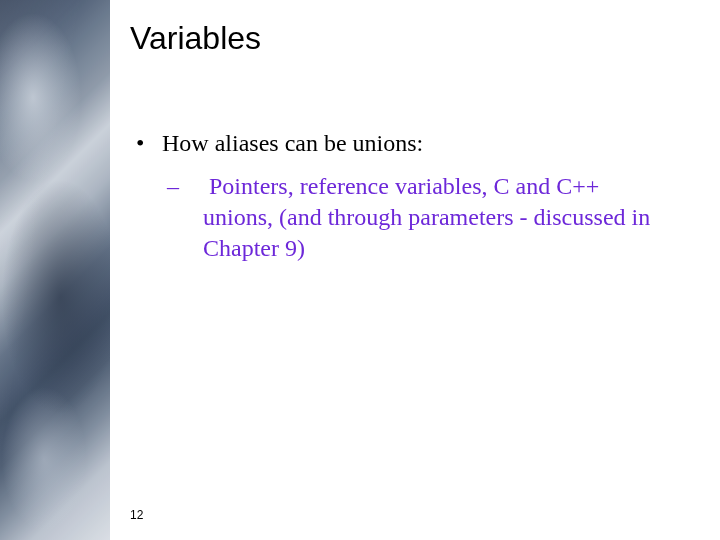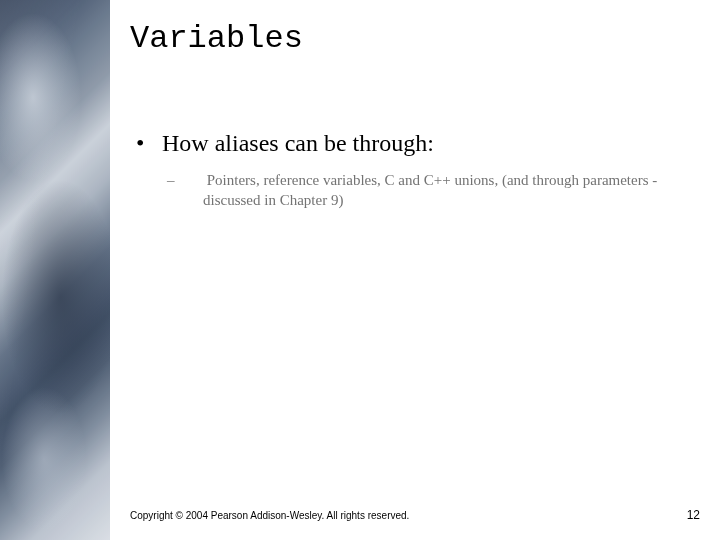--- a/index.html
+++ b/index.html
@@ -42,21 +42,21 @@
         linear-gradient(100deg, rgba(255,255,255,0.1) 0%, transparent 40%);
     }
     .content {
       position: absolute;
       left: 130px;
       top: 20px;
       right: 30px;
       bottom: 20px;
     }
     .title {
-      font-family: Liberation Mono, monospace;
+      font-family: Liberation Sans, sans-serif;
       font-size: 32px;
       font-weight: 400;
       color: #000;
       margin-bottom: 70px;
     }
     .bullet-l1 {
       font-size: 24px;
       color: #000;
       line-height: 1.35;
       margin-left: 10px;
@@ -66,22 +66,22 @@
       content: "•";
       display: inline-block;
       width: 20px;
       margin-left: -4px;
     }
     .sub-list {
       margin-left: 55px;
       margin-right: 20px;
     }
     .bullet-l2 {
-      font-size: 15px;
-      color: #737373;
+      font-size: 24px;
+      color: #6d28d9;
       line-height: 1.28;
       margin-bottom: 2px;
       text-indent: -18px;
       padding-left: 18px;
     }
     .bullet-l2::before {
       content: "–";
       display: inline-block;
       width: 18px;
     }
@@ -104,26 +104,25 @@
 </head>
 <body>
 
 <div class="bg-strip"></div>
 <div class="bg-overlay"></div>
 
 <div class="content">
   <h1 class="title">Variables</h1>
 
   <div class="bullet-l1">
-    <span>How aliases can be through:</span>
+    <span>How aliases can be unions:</span>
   </div>
 
   <div class="sub-list">
     <div class="bullet-l2">
       <span>Pointers, reference variables, C and C++ unions, (and through parameters - discussed in Chapter 9)</span>
     </div>
   </div>
 </div>
 
 <div class="footer">
-  <span>Copyright © 2004 Pearson Addison-Wesley. All rights reserved.</span>
   <span class="page-num">12</span>
 </div>
 
 </body></html>

